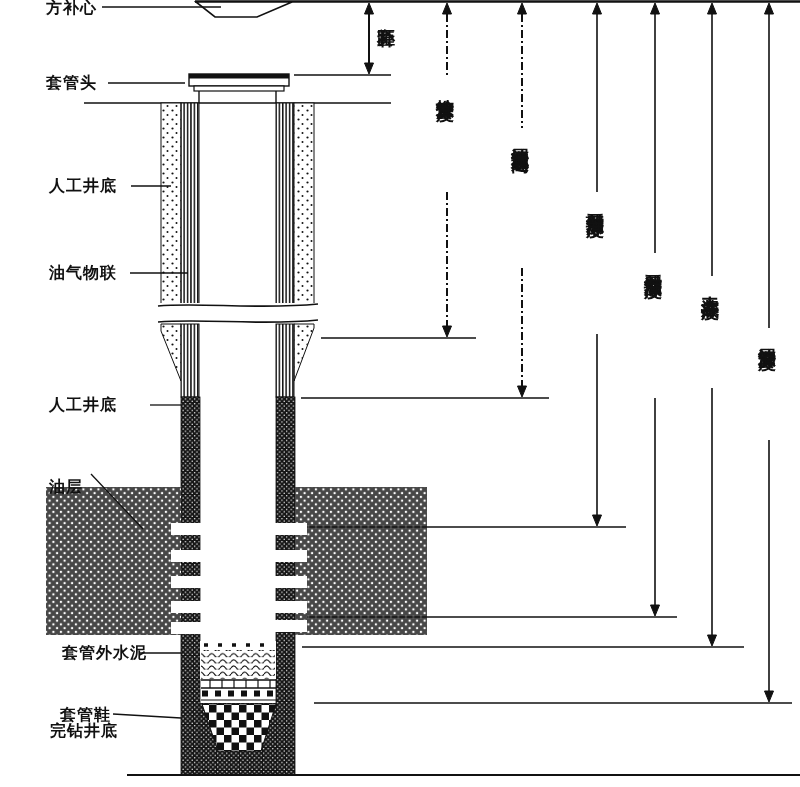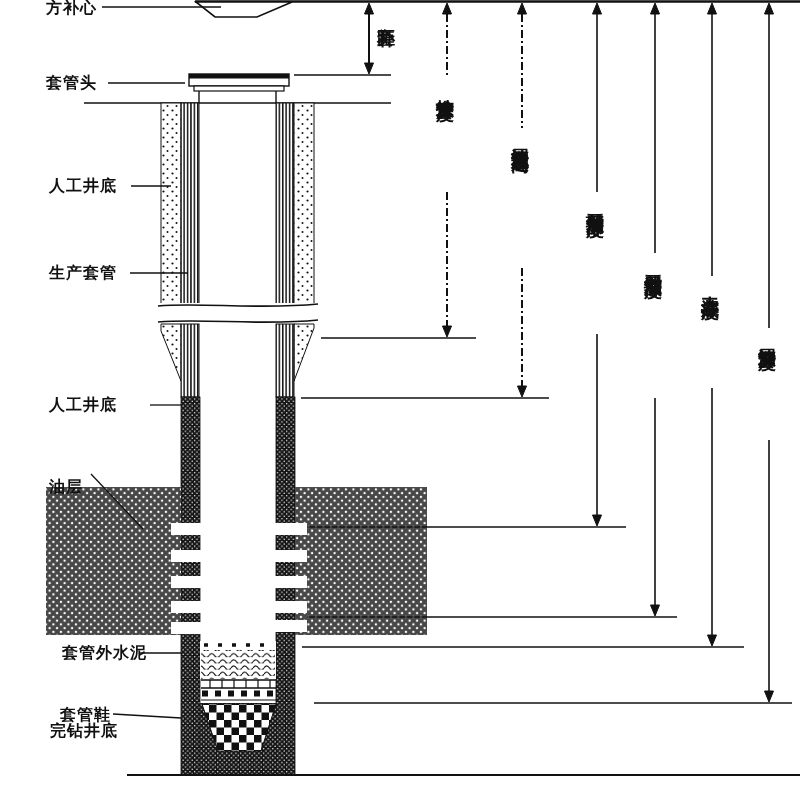--- a/index.html
+++ b/index.html
@@ -209,21 +209,21 @@
         <line x1="783" y1="424" x2="783" y2="766" stroke-width="2" stroke-dasharray="8 3 2 3"></line>
         <polygon points="783,3 778.5,14 787.5,14"></polygon>
         <polygon points="783,773 778.5,762 787.5,762"></polygon>
       </g>
     </g>
   </svg>
 
   <div class="lbl" style="left:2px;top:-1px">方补心</div>
   <div class="lbl" style="left:2px;top:74px">套管头</div>
   <div class="lbl" style="left:5px;top:177px">人工井底</div>
-  <div class="lbl" style="left:5px;top:264px">生产套管</div>
+  <div class="lbl" style="left:5px;top:264px">油气物联</div>
   <div class="lbl" style="left:5px;top:396px">人工井底</div>
   <div class="lbl" style="left:5px;top:478px">油层</div>
   <div class="lbl" style="left:18px;top:644px">套管外水泥</div>
   <div class="lbl" style="left:16px;top:706px">套管鞋</div>
   <div class="lbl" style="left:6px;top:722px">完钻井底</div>
 
   <div class="vlbl" style="left:333px;top:11px">套补距</div>
   <div class="vlbl" style="left:392px;top:82px">技术套管深度</div>
   <div class="vlbl" style="left:467px;top:131px">油层套管水泥返高</div>
   <div class="vlbl" style="left:542px;top:196px">射开油层顶部深度</div>

